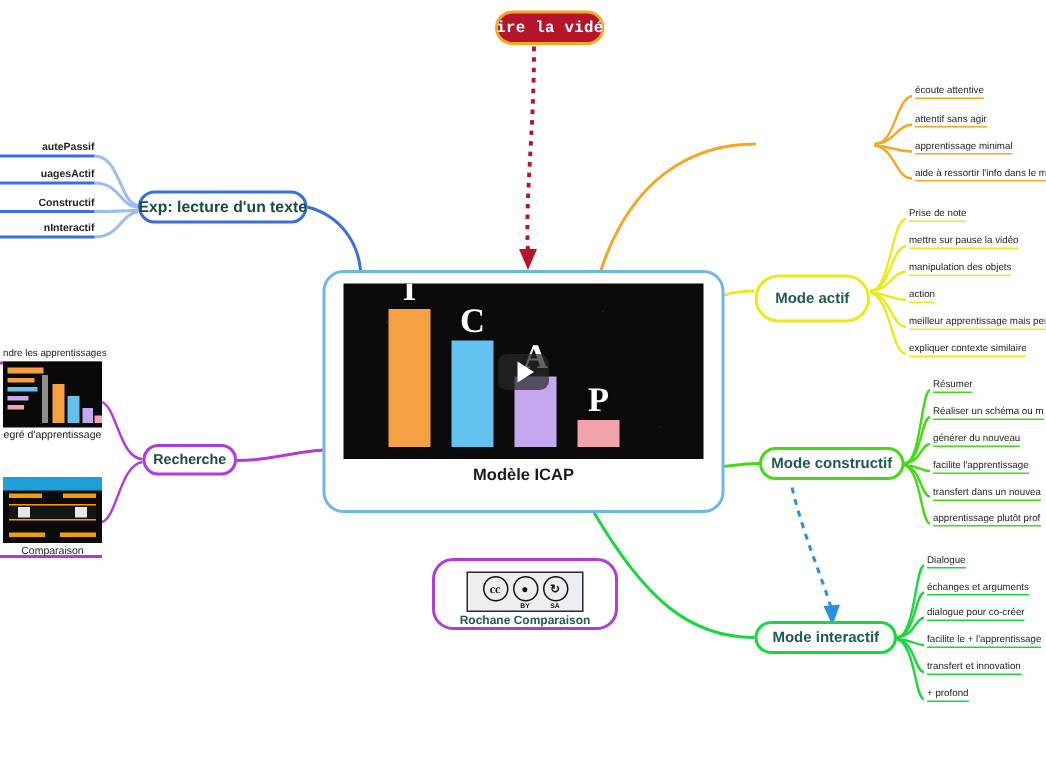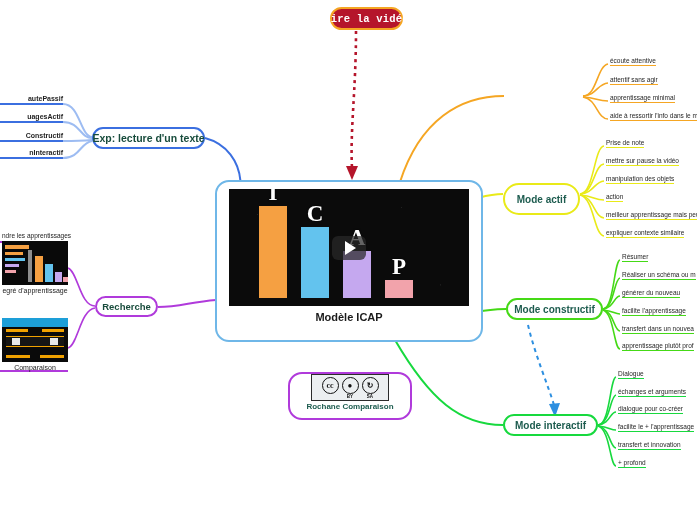--- a/index.html
+++ b/index.html
@@ -116,21 +116,21 @@
 
   
   .cc-card {
     position: absolute;
     left: 288px; top: 372px;
     width: 124px; height: 48px;
     border: 2px solid #b03adb;
     border-radius: 14px;
     background: #ffffff;
     display: flex; flex-direction: column;
-    align-items: center; justify-content: flex-start;
+    align-items: center; justify-content: flex-end;
     gap: 1px;
   }
   .cc-badge {
     width: 78px; height: 27px;
     background: #eceff1;
     border: 1px solid #2b2b2b;
     display: flex; align-items: flex-start; justify-content: center;
     gap: 3px;
     padding-top: 2px;
   }

